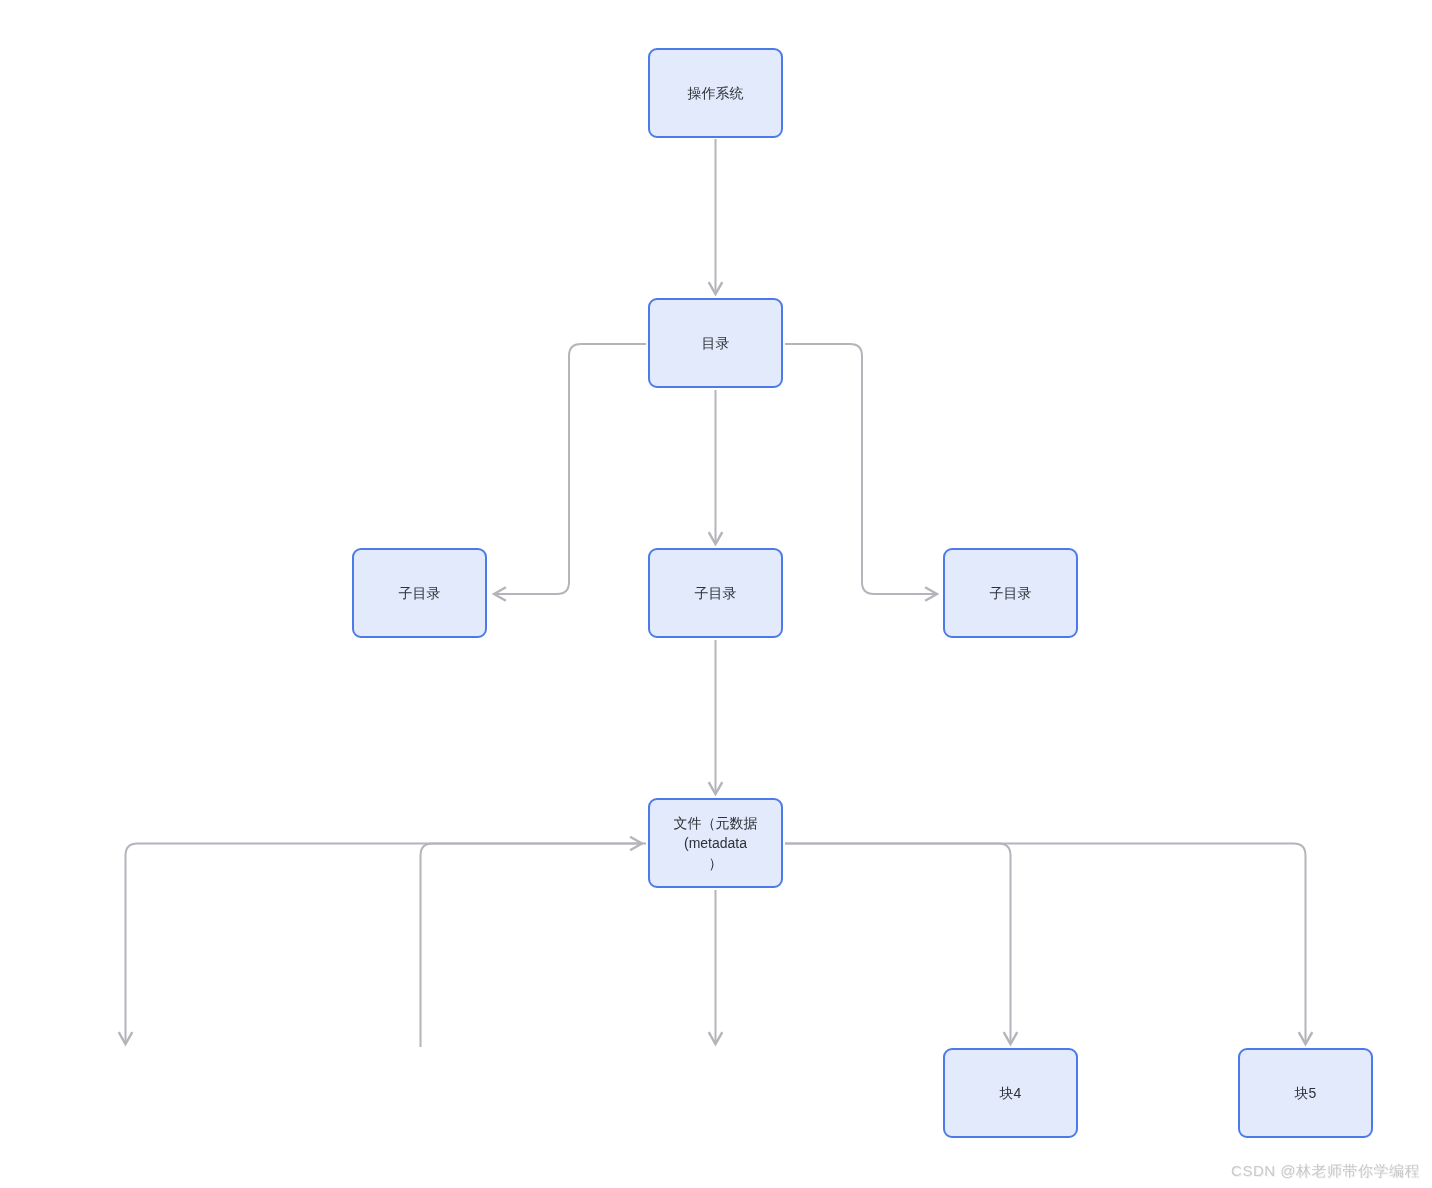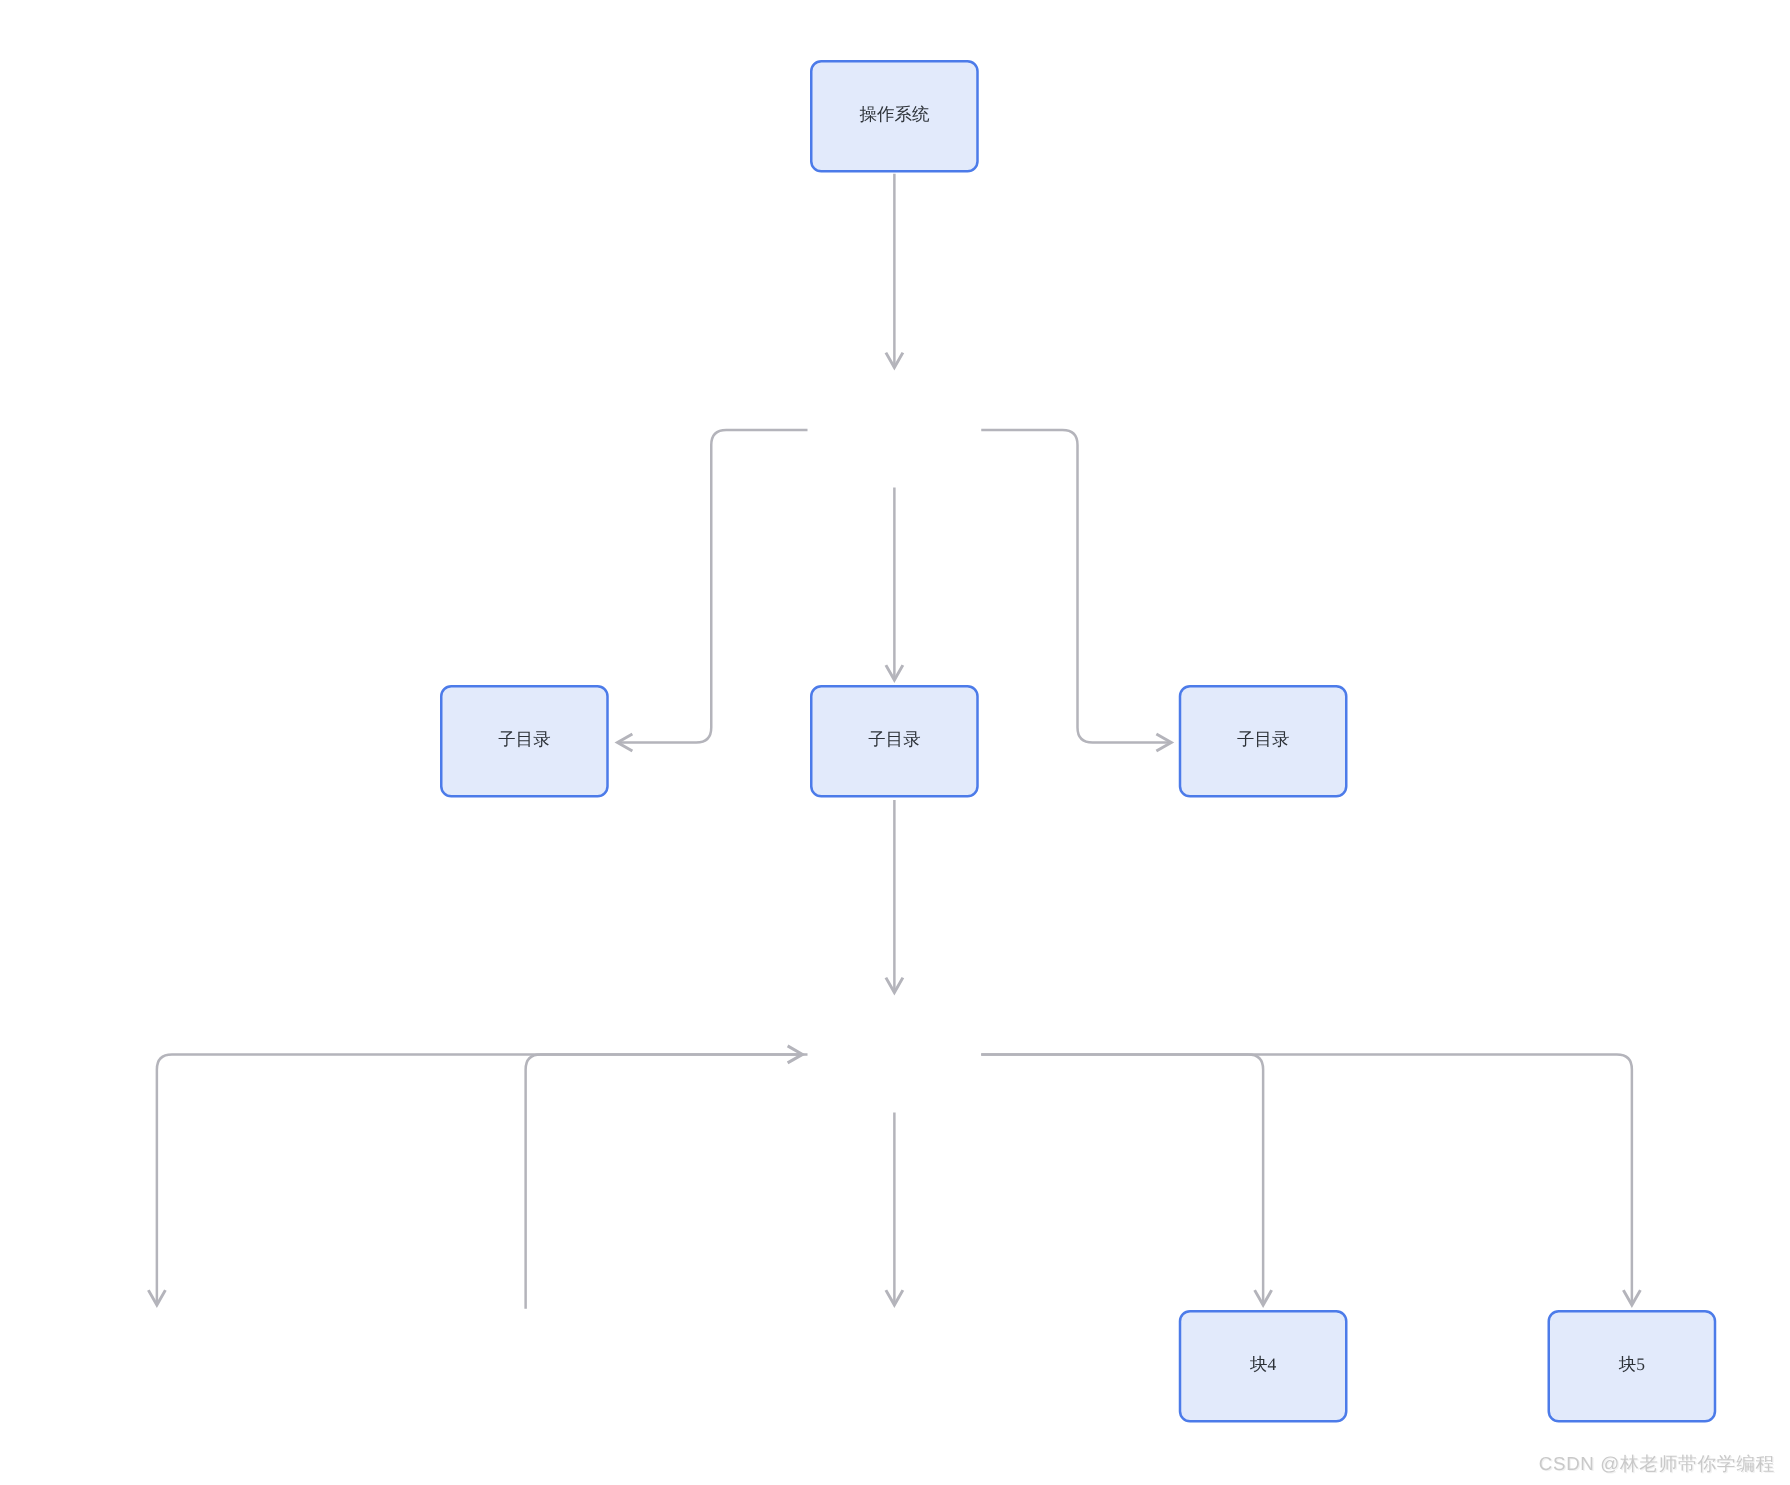--- a/index.html
+++ b/index.html
@@ -32,21 +32,20 @@
     border: 2.5px solid var(--node-border, #4c7be9);
     border-radius: 9px;
     display: flex;
     flex-direction: column;
     align-items: center;
     justify-content: center;
     color: var(--text, #2d3238);
     font-size: 14px;
     line-height: 20px;
     text-align: center;
-    font-family: Liberation Serif, serif;
   }
   .node-label { display: block; }
   .watermark {
     position: absolute;
     right: 12px;
     bottom: 7px;
     font-size: 15px;
     color: var(--watermark, #c9c9c9);
     text-shadow: 1px 1px 0 #f2f2f2;
     letter-spacing: 0.5px;
@@ -75,33 +74,41 @@
       <path d="M715.5,890 L715.5,1044" marker-end="url(#chev)"></path>
       <path d="M785,843.5 L998.5,843.5 Q1010.5,843.5 1010.5,855.5 L1010.5,1044" marker-end="url(#chev)"></path>
       <path d="M785,843.5 L1293.5,843.5 Q1305.5,843.5 1305.5,855.5 L1305.5,1044" marker-end="url(#chev)"></path>
     </g>
   </svg>
 
   <div class="node" style="left:648px;top:48px">
     <span class="node-label">操作系统</span>
   </div>
 
+  <div class="node" style="left:648px;top:298px">
+    <span class="node-label">目录</span>
+  </div>
 
   <div class="node" style="left:352px;top:548px">
     <span class="node-label">子目录</span>
   </div>
 
   <div class="node" style="left:648px;top:548px">
     <span class="node-label">子目录</span>
   </div>
 
   <div class="node" style="left:943px;top:548px">
     <span class="node-label">子目录</span>
   </div>
 
+  <div class="node" style="left:648px;top:798px">
+    <span class="node-label">文件（元数据</span>
+    <span class="node-label">(metadata</span>
+    <span class="node-label">）</span>
+  </div>
 
 
 
 
   <div class="node" style="left:943px;top:1048px">
     <span class="node-label">块4</span>
   </div>
 
   <div class="node" style="left:1238px;top:1048px">
     <span class="node-label">块5</span>

